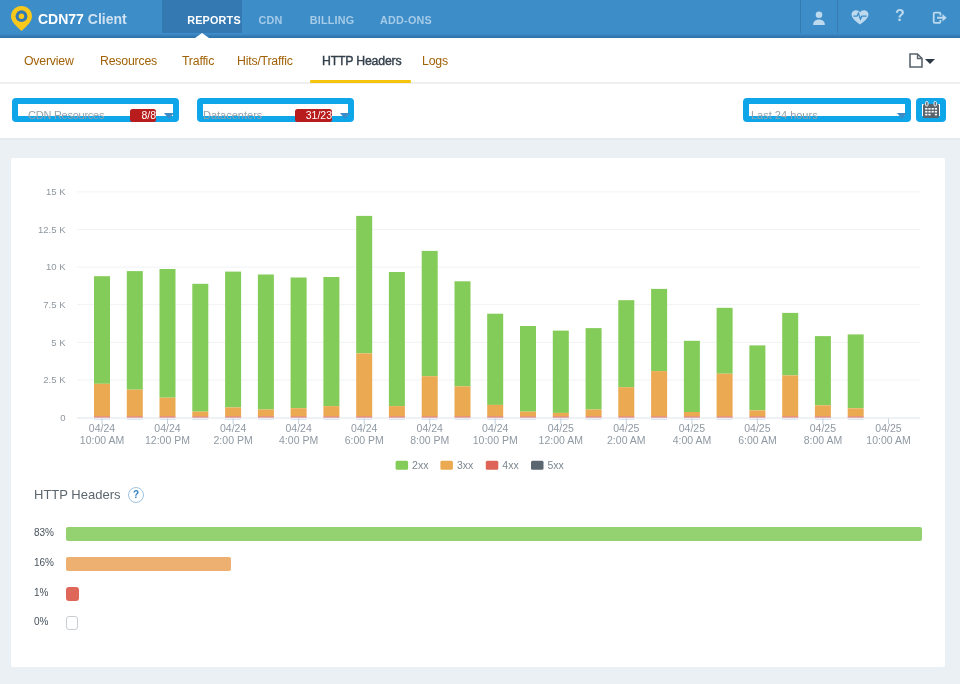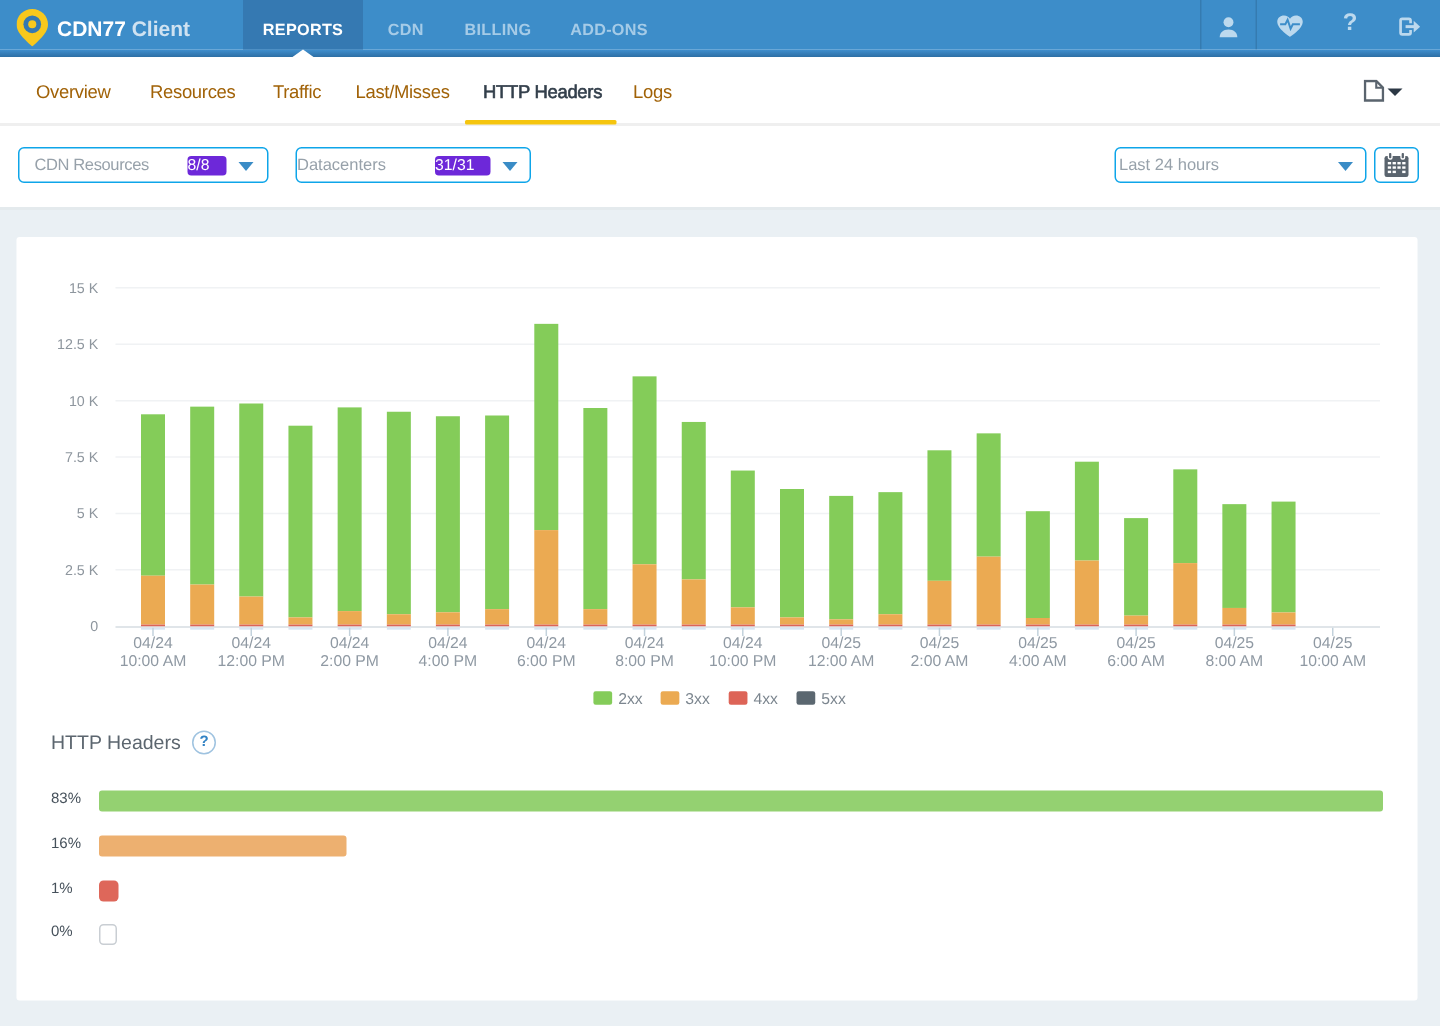--- a/index.html
+++ b/index.html
@@ -10,41 +10,41 @@
 #notch{position:absolute;left:195px;top:33px;width:0;height:0;border-left:7px solid transparent;border-right:7px solid transparent;border-bottom:5px solid #fff}
 .navitem{position:absolute;top:0;height:33px;line-height:41px;font-size:10.8px;font-weight:bold;letter-spacing:.2px;color:#a5cbe7;text-align:center}
 #brand{position:absolute;left:38px;top:0;height:33px;line-height:38px;font-size:14px;color:#fff;font-weight:bold}
 #brand span{font-weight:bold;color:#cfe2f1}
 .vsep{position:absolute;top:0;width:1px;height:33px;background:rgba(0,0,0,.12)}
 #tabs{position:absolute;left:0;top:38px;width:960px;height:46px;background:#fff;border-bottom:2px solid #efefef}
 .tab{position:absolute;top:38px;height:44px;line-height:47px;font-size:12.3px;letter-spacing:-0.2px;color:#a16207}
 .tab.active{color:#333f4b;-webkit-text-stroke:0.4px #333f4b}
 #yellowline{position:absolute;left:310px;top:80px;width:101px;height:3px;background:#f5c50e;border-radius:1px}
 #filters{position:absolute;left:0;top:84px;width:960px;height:54px;background:#fff}
-.fbtn{position:absolute;top:98px;height:24px;background:#fff;border:1px solid #0ea5e9;border-radius:4px;font-size:11px;color:#97a1aa;line-height:22px}
-.badge{position:absolute;top:5px;height:13px;background:#6d28d9;border-radius:2.5px;color:#fff;font-size:10.5px;line-height:13.5px;text-align:left}
+.fbtn{position:absolute;top:98px;height:24px;background:#fff;border:6px solid #0ea5e9;border-radius:4px;font-size:11px;color:#97a1aa;line-height:22px}
+.badge{position:absolute;top:5px;height:13px;background:#b91c1c;border-radius:2.5px;color:#fff;font-size:10.5px;line-height:13.5px;text-align:right}
 .caret{position:absolute;width:0;height:0;border-left:5.5px solid transparent;border-right:5.5px solid transparent;border-top:6px solid #3a8cc6}
 #card{position:absolute;left:11px;top:158px;width:934px;height:509px;background:#fff;border-radius:2px}
 #hh-title{position:absolute;left:34px;top:487px;font-size:13px;color:#5c666f}
 #help{position:absolute;left:128px;top:486.5px;width:16px;height:16px;border:1.2px solid #9fc3e0;border-radius:50%;color:#3182c4;font-size:10px;line-height:13.5px;text-align:center;font-weight:bold}
 .pct{position:absolute;left:34px;font-size:10px;color:#46515b}
 .hbar{position:absolute;left:66px;height:14px;border-radius:2px}
 </style></head>
 <body>
 <div id="nav"></div>
 <div id="navstrip"></div>
 <div id="navactive"></div>
 <div id="notch"></div>
 <svg class="abs" style="left:11px;top:6px" width="21" height="25" viewBox="0 0 21 25">
  <path d="M10.5 0 C4.6 0 0 4.6 0 10.3 C0 14.9 3.5 18.7 10.5 25 C17.5 18.7 21 14.9 21 10.3 C21 4.6 16.4 0 10.5 0 Z" fill="#f8c81d"></path>
  <circle cx="10.5" cy="10.2" r="5.9" fill="#3579b2"></circle>
  <circle cx="10.5" cy="10.2" r="2.7" fill="#f8c81d"></circle>
 </svg>
 <div id="brand">CDN77 <span>Client</span></div>
-<div class="navitem" style="left:162px;width:80px;color:#fff">REPORTS</div>
+<div class="navitem" style="left:174px;width:80px;color:#fff">REPORTS</div>
 <div class="navitem" style="left:248px;width:45px">CDN</div>
 <div class="navitem" style="left:302px;width:60px">BILLING</div>
 <div class="navitem" style="left:375px;width:62px">ADD-ONS</div>
 <div class="vsep" style="left:800px"></div>
 <div class="vsep" style="left:837px"></div>
 <svg class="abs" style="left:811.5px;top:10.5px" width="14" height="14.5" viewBox="0 0 14 14.5">
  <circle cx="7" cy="3.8" r="3.3" fill="#bcd9ee"></circle>
  <path d="M1.1 14 C1.1 10.7 3.4 8.6 7 8.6 C10.6 8.6 12.9 10.7 12.9 14 Z" fill="#bcd9ee"></path>
 </svg>
 <svg class="abs" style="left:851px;top:10px" width="18" height="15" viewBox="0 0 18 15">
@@ -54,36 +54,36 @@
 <div class="abs" style="left:892px;top:7px;width:16px;color:#bcd9ee;font-size:16px;font-weight:bold;text-align:center">?</div>
 <svg class="abs" style="left:931.5px;top:10.5px" width="15.5" height="13.5" viewBox="0 0 17 15">
  <path d="M8 0.8 L3 0.8 C1.6 0.8 0.8 1.6 0.8 3 L0.8 12 C0.8 13.4 1.6 14.2 3 14.2 L8 14.2 C9.4 14.2 10.2 13.4 10.2 12 L10.2 10 L8.2 10 L8.2 12.2 L2.8 12.2 L2.8 2.8 L8.2 2.8 L8.2 5 L10.2 5 L10.2 3 C10.2 1.6 9.4 0.8 8 0.8 Z" fill="#bcd9ee"></path>
  <rect x="5.5" y="6.4" width="7" height="2.2" fill="#bcd9ee"></rect>
  <path d="M11.5 3.2 L16.3 7.5 L11.5 11.8 Z" fill="#bcd9ee"></path>
 </svg>
 <div id="tabs"></div>
 <div class="tab" style="left:24px">Overview</div>
 <div class="tab" style="left:100px">Resources</div>
 <div class="tab" style="left:182px">Traffic</div>
-<div class="tab" style="left:237px">Last/Misses</div>
+<div class="tab" style="left:237px">Hits/Traffic</div>
 <div class="tab active" style="left:322px">HTTP Headers</div>
 <div class="tab" style="left:422px">Logs</div>
 <div id="yellowline"></div>
 <svg class="abs" style="left:909px;top:53px" width="14" height="15" viewBox="0 0 14 15">
  <path d="M1 1 L8.5 1 L13 5.5 L13 14 L1 14 Z" fill="none" stroke="#5a646e" stroke-width="1.6"></path>
  <path d="M8.5 1 L8.5 5.5 L13 5.5" fill="none" stroke="#5a646e" stroke-width="1.4"></path>
 </svg>
 <div class="abs" style="left:925px;top:59px;width:0;height:0;border-left:5px solid transparent;border-right:5px solid transparent;border-top:5.5px solid #2c3845"></div>
 <div id="filters"></div>
 <div class="fbtn" style="left:12px;width:167px;padding-left:10px;letter-spacing:-0.25px">CDN Resources
   <div class="badge" style="left:112px;width:26px;letter-spacing:0">8/8</div>
   <div class="caret" style="left:146px;top:9px"></div>
 </div>
 <div class="fbtn" style="left:197px;width:157px;">Datacenters
-  <div class="badge" style="left:92px;width:37px">31/31</div>
+  <div class="badge" style="left:92px;width:37px">31/23</div>
   <div class="caret" style="left:136.5px;top:9px"></div>
 </div>
 <div class="fbtn" style="left:743px;width:168px;padding-left:2px">Last 24 hours
   <div class="caret" style="left:147.5px;top:9px"></div>
 </div>
 <div class="fbtn" style="left:916px;width:30px"></div>
 <svg class="abs" style="left:922px;top:101px" width="18" height="18" viewBox="0 0 18 18">
  <rect x="1" y="3" width="16" height="14" rx="1.5" fill="#5a646e"></rect>
  <rect x="3.6" y="0.5" width="2.4" height="4.5" rx="1" fill="#5a646e" stroke="#fff" stroke-width="0.9"></rect>
  <rect x="12" y="0.5" width="2.4" height="4.5" rx="1" fill="#5a646e" stroke="#fff" stroke-width="0.9"></rect>

